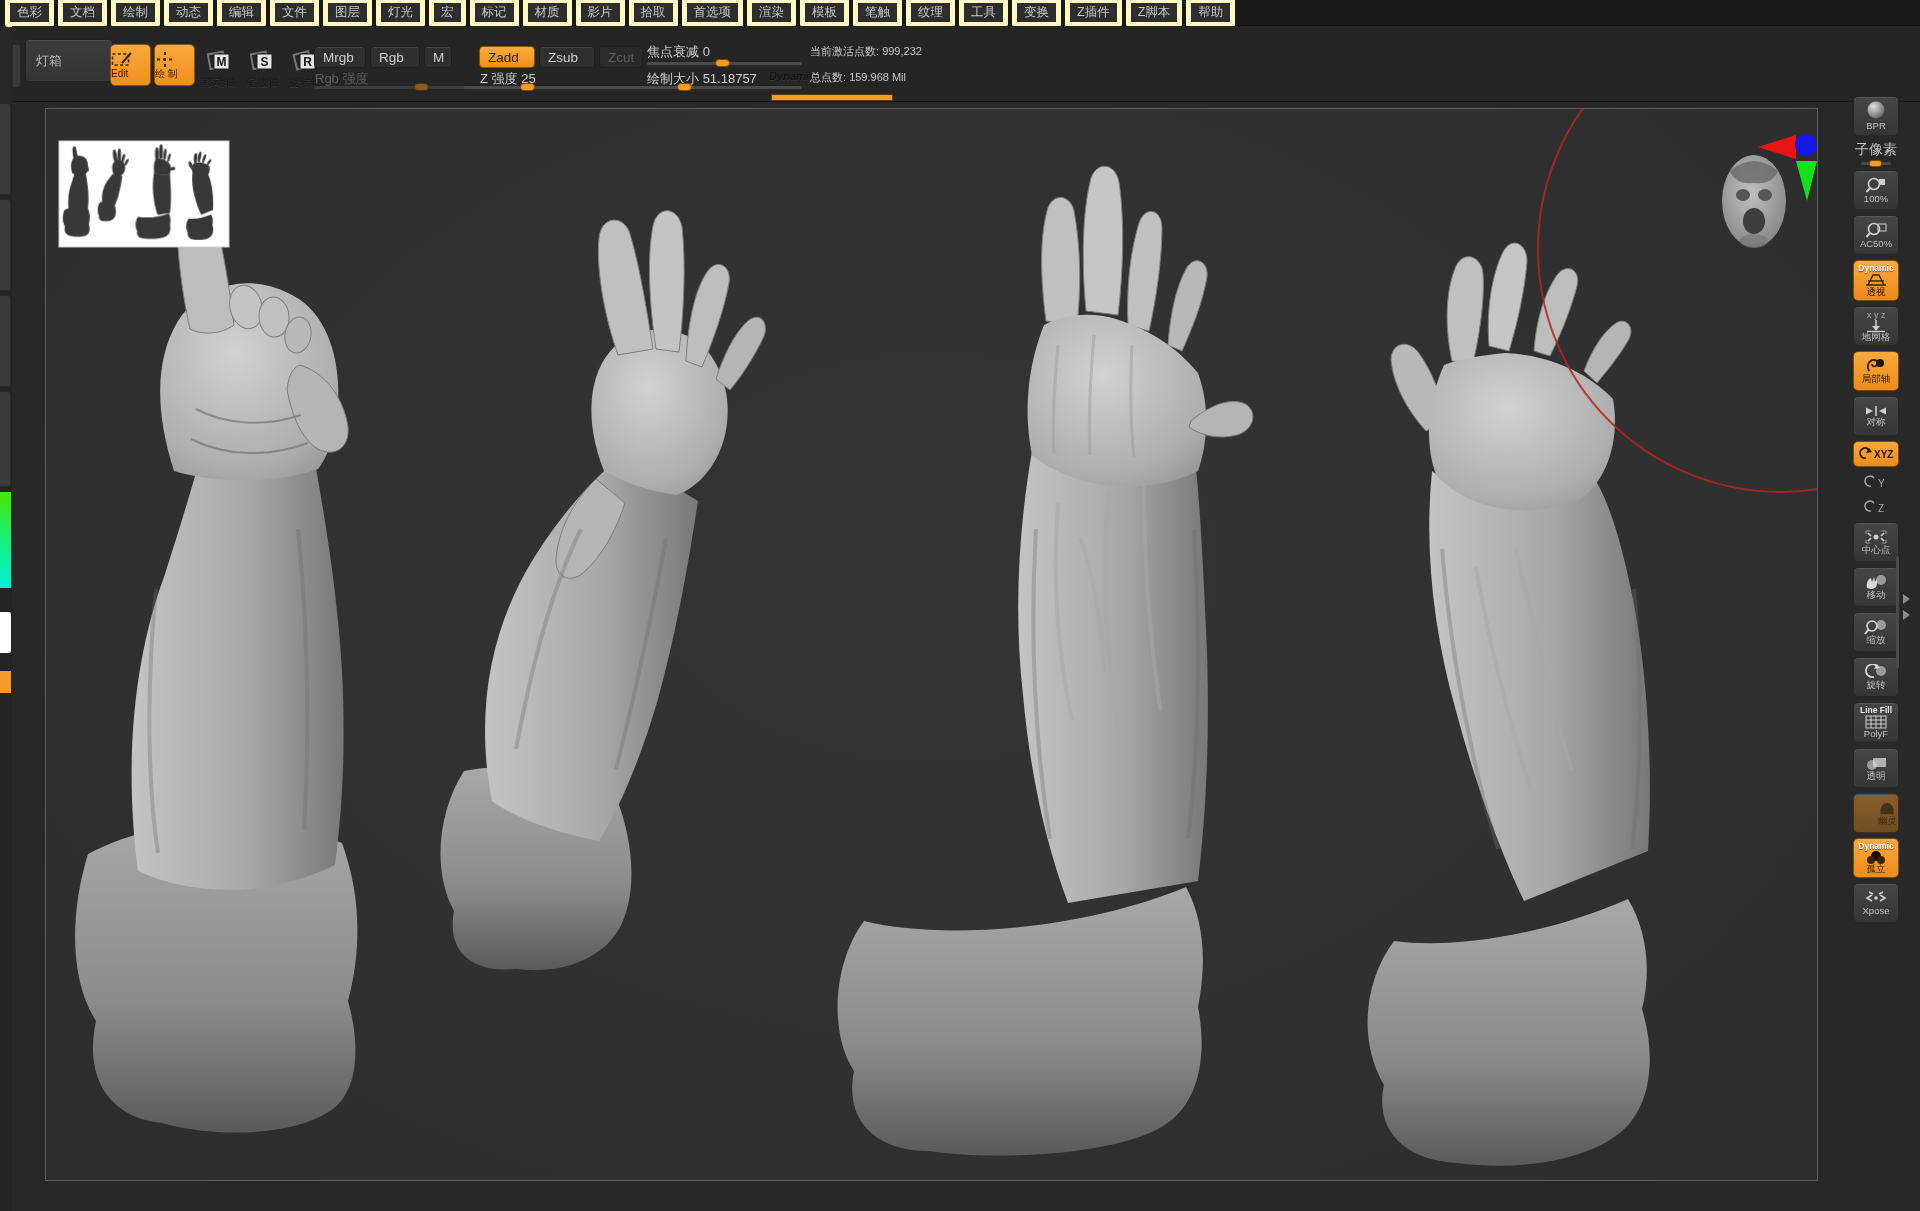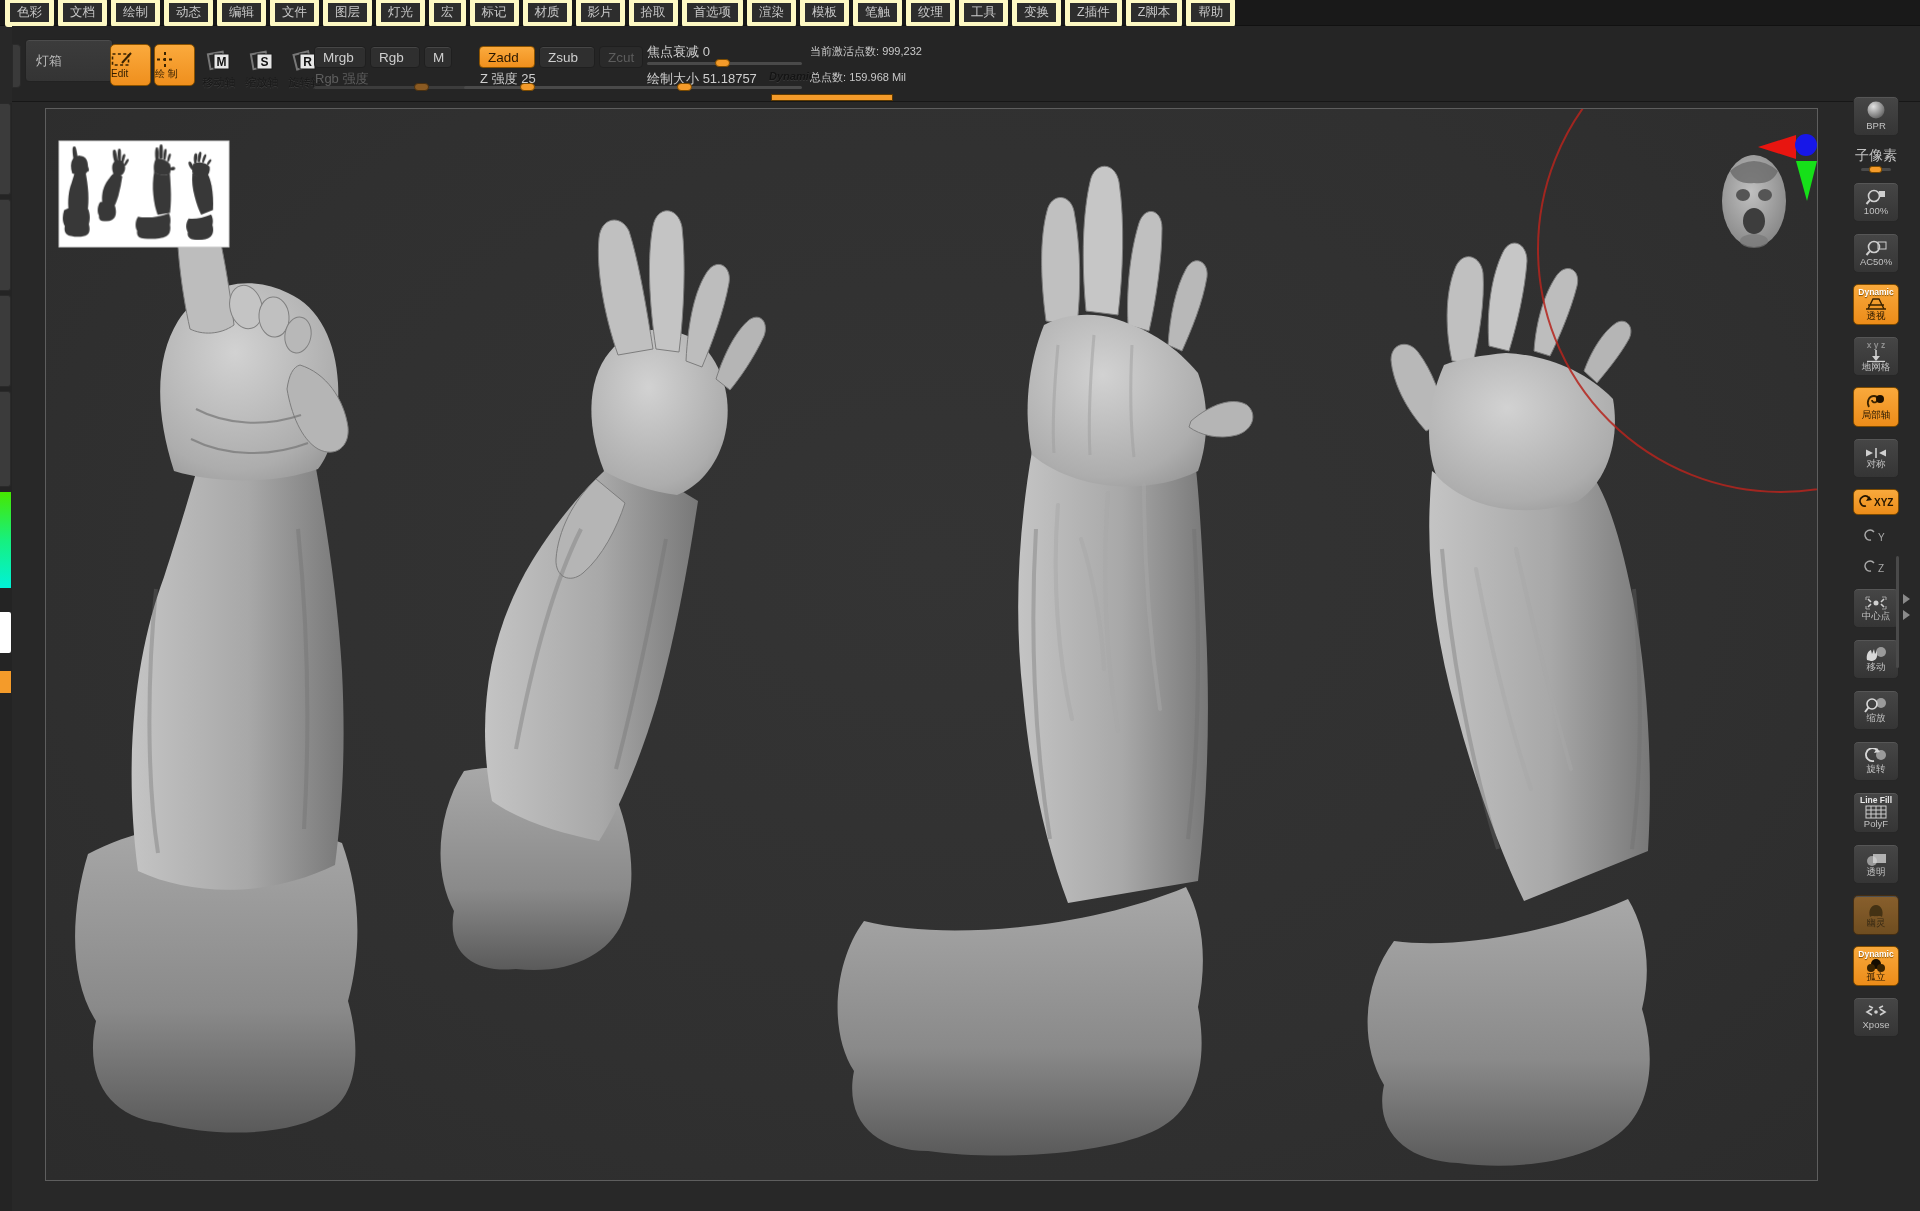--- a/index.html
+++ b/index.html
@@ -46,28 +46,28 @@
   .lt-white { position:absolute; left:0; top:509px; width:11px; height:41px; background:#fff; border-radius:0 2px 2px 0; }
   .lt-orange { position:absolute; left:0; top:568px; width:11px; height:22px; background:#f49b2a; }
 
   
   .canvas { position:absolute; left:45px; top:108px; width:1773px; height:1073px;
             background:radial-gradient(ellipse at 50% 42%, #343434 0%, #303030 62%, #2c2c2c 100%);
             border:1px solid #5e5e5e; overflow:hidden; }
   .canvas svg { display:block; }
 
   
-  .right-shelf { position:absolute; left:1840px; top:96px; width:72px; display:flex; flex-direction:column; align-items:center; gap:11px; }
+  .right-shelf { position:absolute; left:1840px; top:96px; width:72px; display:flex; flex-direction:column; align-items:center; gap:5px; }
   .rs-btn { width:46px; min-height:40px; background:linear-gradient(#464646,#353535); border:1px solid #272727;
             box-shadow:inset 0 1px 0 #565656; border-radius:5px; color:#c2c2c2; font-size:9.5px;
             display:flex; flex-direction:column; align-items:center; justify-content:center; padding:3px 1px; line-height:10px; }
   .rs-btn .top { font-size:8.5px; font-weight:bold; color:#e9e9e9; line-height:9px; }
   .rs-btn.active { background:linear-gradient(#f9a93c,#ec8c19); border-color:#7c4a00; color:#241500; box-shadow:none; }
   .rs-btn.active .top { color:#fff; text-shadow:0 1px 1px #7a4a00; }
-  .rs-btn.ghosted { background:linear-gradient(#9a6a2e,#7c541f); border-color:#4a3010; color:#3a2a10; opacity:.85; }
+  .rs-btn.ghosted { background:linear-gradient(#9a6a2e,#7c541f); border-color:#4a3010; color:#3a2a10; opacity:.85;align-items:flex-end; }
   .rs-btn.mini { min-height:20px; background:none; border:none; box-shadow:none; }
   .rs-label-sl { width:46px; display:flex; flex-direction:column; align-items:center; gap:3px; color:#c2c2c2; font-size:14px; }
   .rs-mini-slider { width:30px; height:3px; background:#4a4a4a; border-radius:2px; position:relative; }
   .rs-mini-slider .knob { position:absolute; left:8px; top:-2px; width:13px; height:7px; border-radius:3px; background:#f49b2a; border:1px solid #7a4a00; }
   .rs-scroll { position:absolute; left:1896px; top:556px; width:3px; height:112px; background:#4a4a4a; border-radius:2px; }
   .rs-arrow { position:absolute; left:1903px; width:0; height:0; border-top:5px solid transparent; border-bottom:5px solid transparent; border-left:7px solid #8a8a8a; }
 </style>
 </head>
 <body>
 

